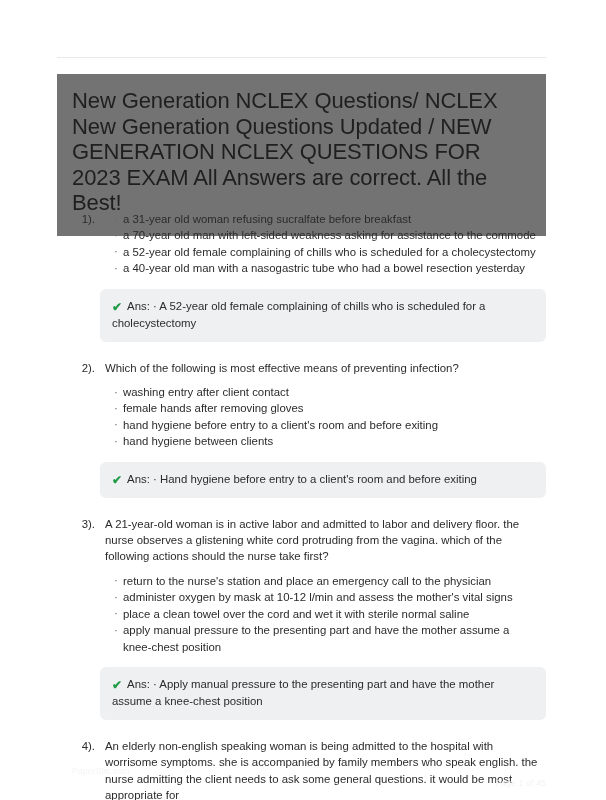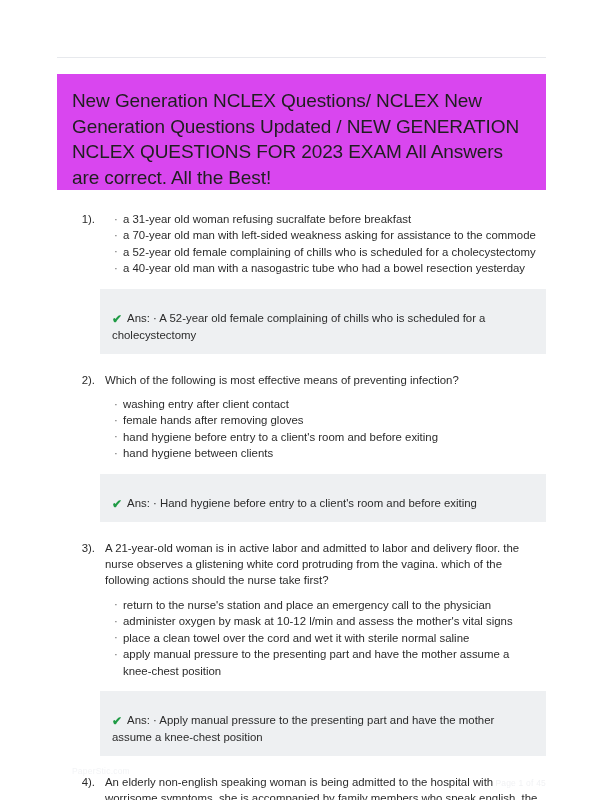--- a/index.html
+++ b/index.html
@@ -32,23 +32,23 @@
     height: 1px;
     background: #e7e9ed;
   }
 
   
   .doc-title {
     position: absolute;
     left: 57px;
     top: 74px;
     width: 489px;
-    background: #d946ef;
-    padding: 14px 15px 0 15px;
-    font-size: 19px;
+    background: #737373;
+    padding: 14px 15px 20px 15px;
+    font-size: 22px;
     line-height: 25.5px;
     letter-spacing: -0.1px;
     color: #1f1f1f;
     font-weight: 400;
   }
 
   
   .content {
     position: absolute;
     left: 57px;
@@ -98,24 +98,25 @@
     left: 1px;
     top: -0.5px;
     color: #6b6b6b;
   }
 
   
   .answer {
     background: #eef0f2;
     margin-top: 12px;
     margin-left: -5px;
-    padding: 21px 12px 10px 12px;
+    padding: 9px 12px 10px 12px;
     font-size: 11.4px;
     line-height: 17px;
     color: #2b2b2b;
+    border-radius: 6px;
   }
   .answer .tick {
     display: inline-block;
     margin-right: 5px;
     color: #1f9b45;
     font-size: 12px;
     font-weight: bold;
     line-height: 1;
     transform: translateY(1px);
   }

